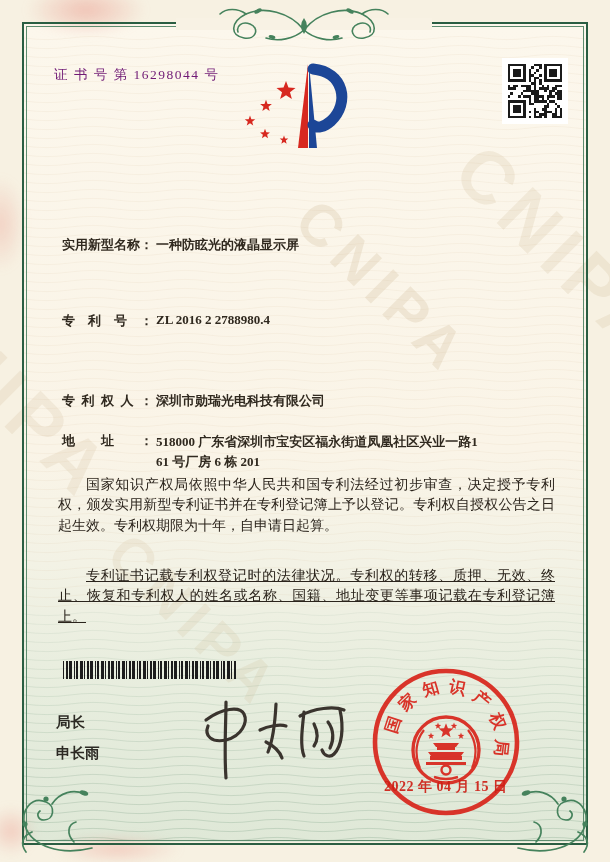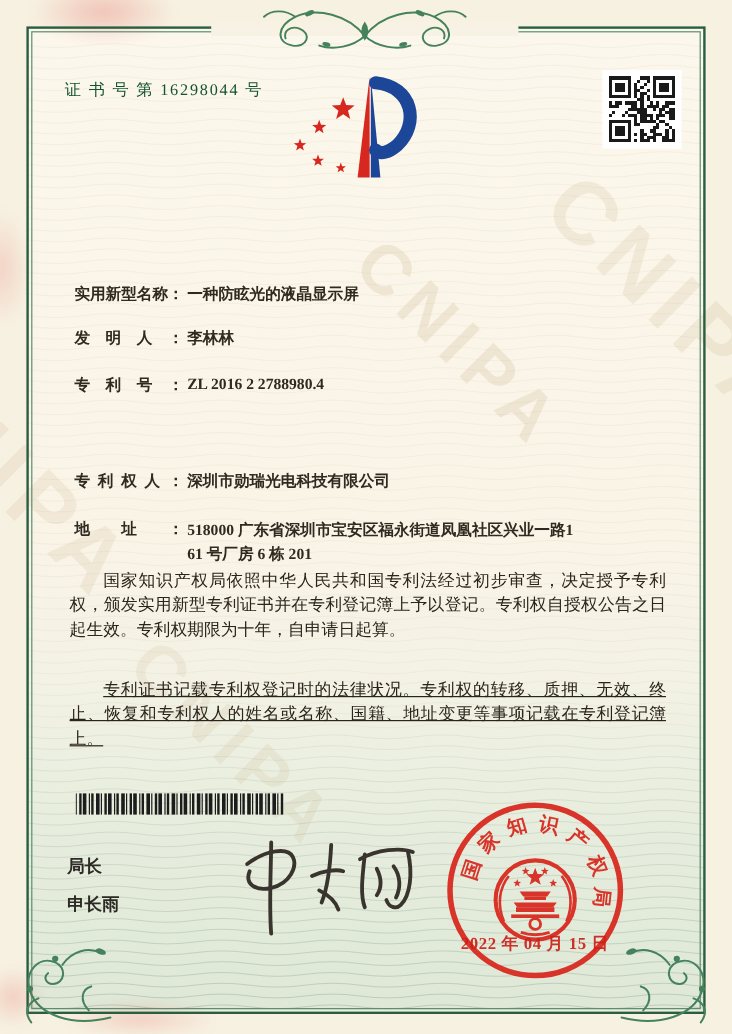--- a/index.html
+++ b/index.html
@@ -12,21 +12,21 @@
   .waves{left:24px;top:24px;width:562px;height:818px;pointer-events:none;}
   
   .frame{left:22px;top:22px;width:562px;height:819px;border:2px solid #2a5e42;}
   .frame-inner{position:absolute;left:2px;top:2px;right:2px;bottom:2px;border:1px solid #5d8c6e;}
   
   .wm{position:absolute;font-family:"Liberation Sans","DejaVu Sans",sans-serif;font-weight:bold;
       color:rgba(186,156,108,0.17);letter-spacing:8px;transform:rotate(45deg);transform-origin:0 0;white-space:nowrap;}
   
   .blob{position:absolute;filter:blur(5px);border-radius:50%;}
   
-  .cert-no{left:54px;top:66px;font-size:13.5px;letter-spacing:1.5px;color:#14532d;text-align:center;}
+  .cert-no{left:54px;top:66px;font-size:13.5px;letter-spacing:1.5px;color:#701a75;text-align:center;}
   .title{left:0;right:0;top:154px;text-align:center;font-size:31px;font-weight:bold;
          letter-spacing:6px;color:#1b1510;}
   
   .row{position:absolute;left:62px;font-size:13px;font-weight:bold;color:#30291f;white-space:nowrap;}
   .flabel{display:inline-block;width:78px;vertical-align:top;}
   .l2{letter-spacing:26px;}.l3{letter-spacing:13px;}.l4{letter-spacing:6.5px;}.l5{letter-spacing:2.6px;}.l6{letter-spacing:0;}
   .colon{display:inline-block;margin-right:3px;vertical-align:top;}
   .fval{display:inline-block;vertical-align:top;}
   .addr-lines{display:inline-block;vertical-align:top;white-space:normal;width:405px;line-height:20px;}
   .row2label{position:absolute;left:251px;top:0;}
@@ -460,23 +460,20 @@
       <rect x="49.900000000000006" y="57.7" width="2.6" height="2.6" fill="#1a1a1a"></rect>
       <rect x="52.50000000000001" y="57.7" width="2.6" height="2.6" fill="#1a1a1a"></rect>
       <rect x="55.1" y="57.7" width="2.6" height="2.6" fill="#1a1a1a"></rect>
       <rect x="57.7" y="57.7" width="2.6" height="2.6" fill="#1a1a1a"></rect>
     </svg>
 
 
   <div class="row" style="top:236px;">
     <span class="flabel l6">实用新型名称</span><span class="colon">：</span><span class="fval">一种防眩光的液晶显示屏</span>
   </div>
-  <div class="row" style="top:273px;">
-    <span class="flabel l3">发明人</span><span class="colon">：</span><span class="fval">李林林</span>
-  </div>
   <div class="row" style="top:312px;">
     <span class="flabel l3">专利号</span><span class="colon">：</span><span class="fval">ZL 2016 2 2788980.4</span>
   </div>
   <div class="row" style="top:392px;">
     <span class="flabel l4">专利权人</span><span class="colon">：</span><span class="fval">深圳市勋瑞光电科技有限公司</span>
   </div>
   <div class="row" style="top:432px;">
     <span class="flabel l2">地址</span><span class="colon">：</span><span class="addr-lines"><span style="display:block;">518000 广东省深圳市宝安区福永街道凤凰社区兴业一路1</span><span style="display:block;">61 号厂房 6 栋 201</span></span>
   </div>
 

